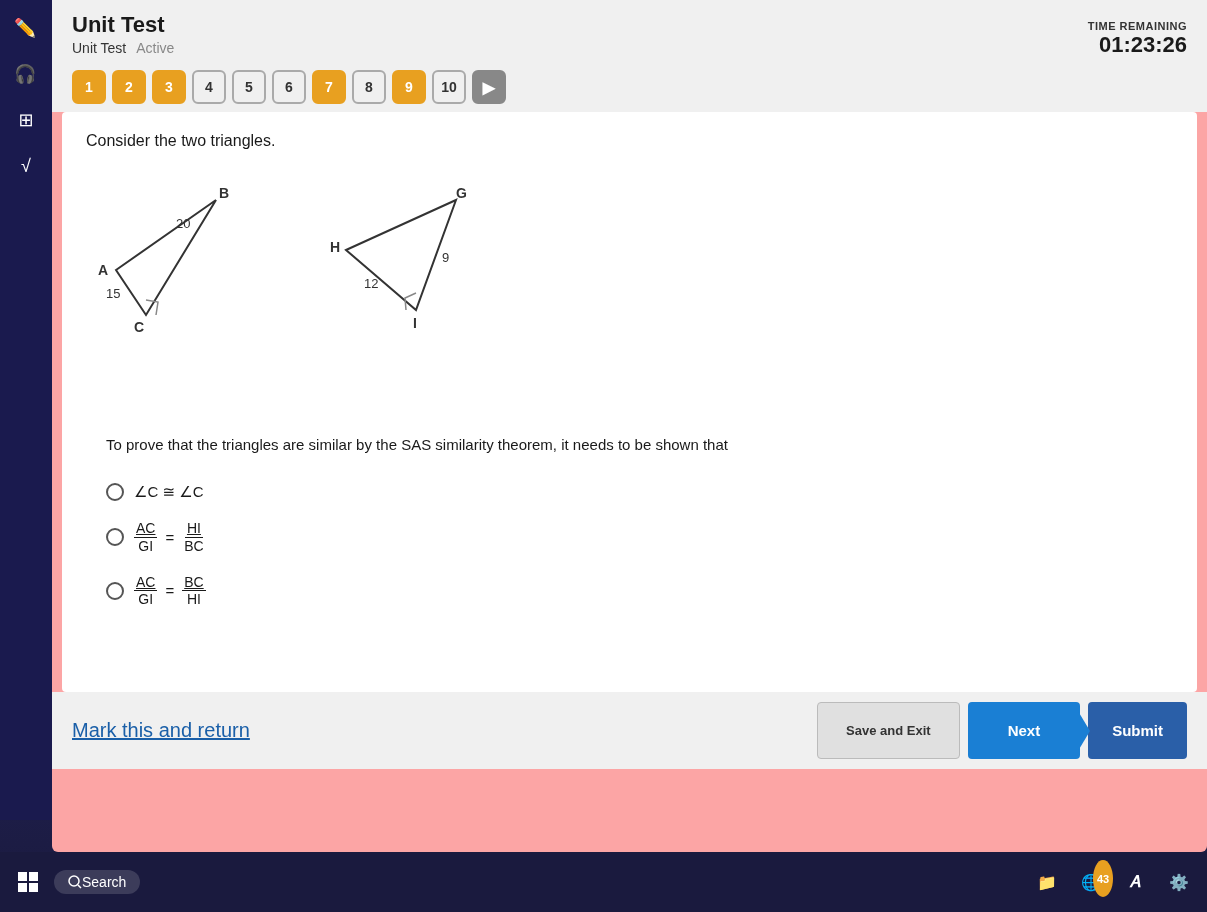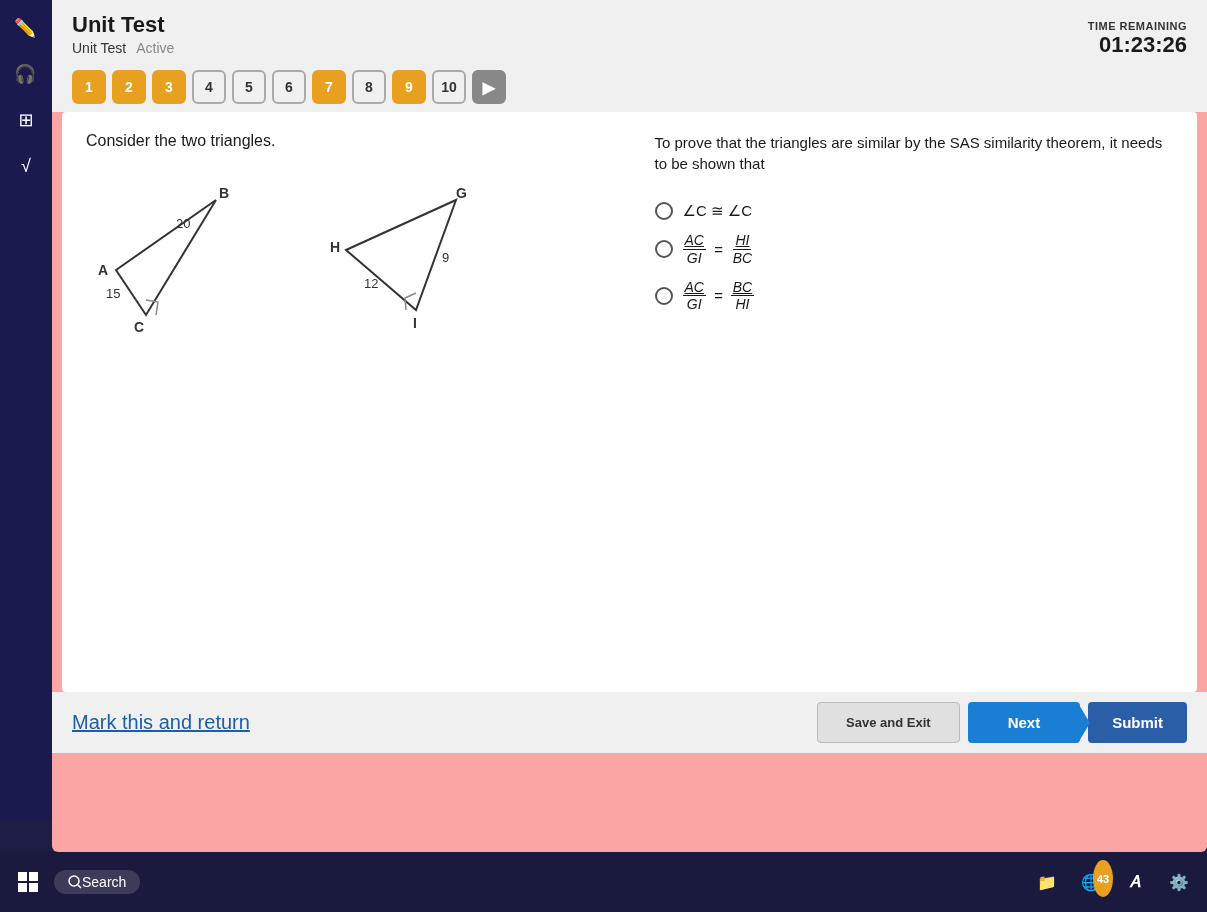--- a/index.html
+++ b/index.html
@@ -135,20 +135,21 @@
 
     
     .content-area {
       margin: 0 10px;
       background: white;
       border-radius: 4px;
       min-height: 580px;
       padding: 20px 24px;
       display: flex;
       gap: 30px;
+      flex-direction: column;
     }
     .left-panel {
       flex: 1;
     }
     .right-panel {
       flex: 1;
       padding-left: 20px;
     }
 
     .question-text {
@@ -168,21 +169,21 @@
     .answer-intro {
       font-size: 15px;
       color: #1a1a1a;
       margin-bottom: 28px;
       line-height: 1.4;
     }
     .options-list {
       list-style: none;
       display: flex;
       flex-direction: column;
-      gap: 12px;
+      gap: 19px;
       justify-content: space-between;
     }
     .option-item {
       display: flex;
       align-items: center;
       gap: 10px;
       cursor: pointer;
     }
     .radio-circle {
       width: 18px;
@@ -194,21 +195,20 @@
     }
     .option-text {
       font-size: 15px;
       color: #1a1a1a;
     }
     .fraction-expr {
       display: inline-flex;
       align-items: center;
       gap: 4px;
       font-size: 15px;
-      font-style: italic;
     }
     .fraction {
       display: inline-flex;
       flex-direction: column;
       align-items: center;
       font-size: 14px;
       line-height: 1.2;
     }
     .fraction-num {
       border-bottom: 1.5px solid #1a1a1a;
@@ -243,21 +243,21 @@
       padding: 12px 28px;
       background: #e0e0e0;
       border: 1px solid #bbb;
       border-radius: 4px;
       font-size: 13px;
       font-weight: bold;
       color: #333;
       cursor: pointer;
     }
     .btn-next {
-      padding: 12px 40px;
+      padding: 20px 40px;
       background: #1a7fd4;
       border: none;
       border-radius: 4px;
       font-size: 15px;
       font-weight: bold;
       color: white;
       cursor: pointer;
       position: relative;
     }
     .btn-next::after {

